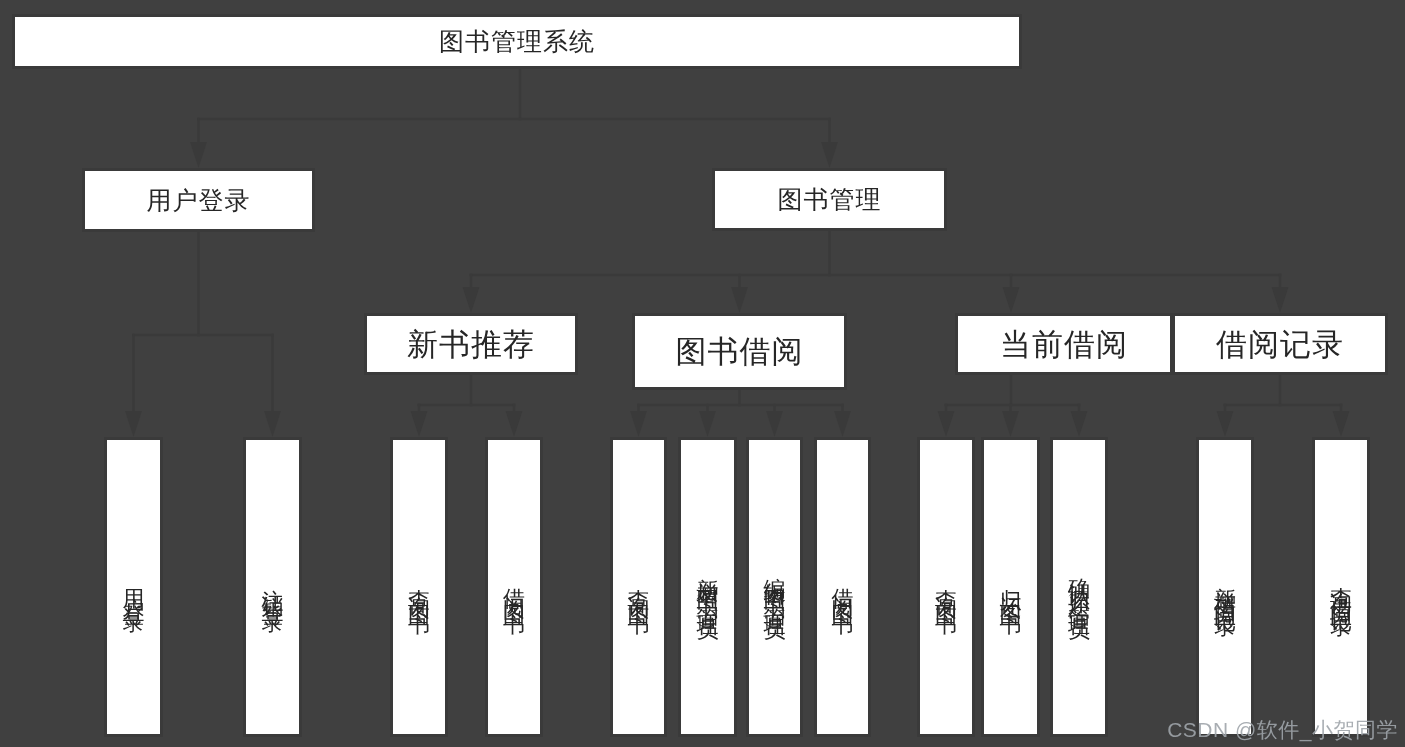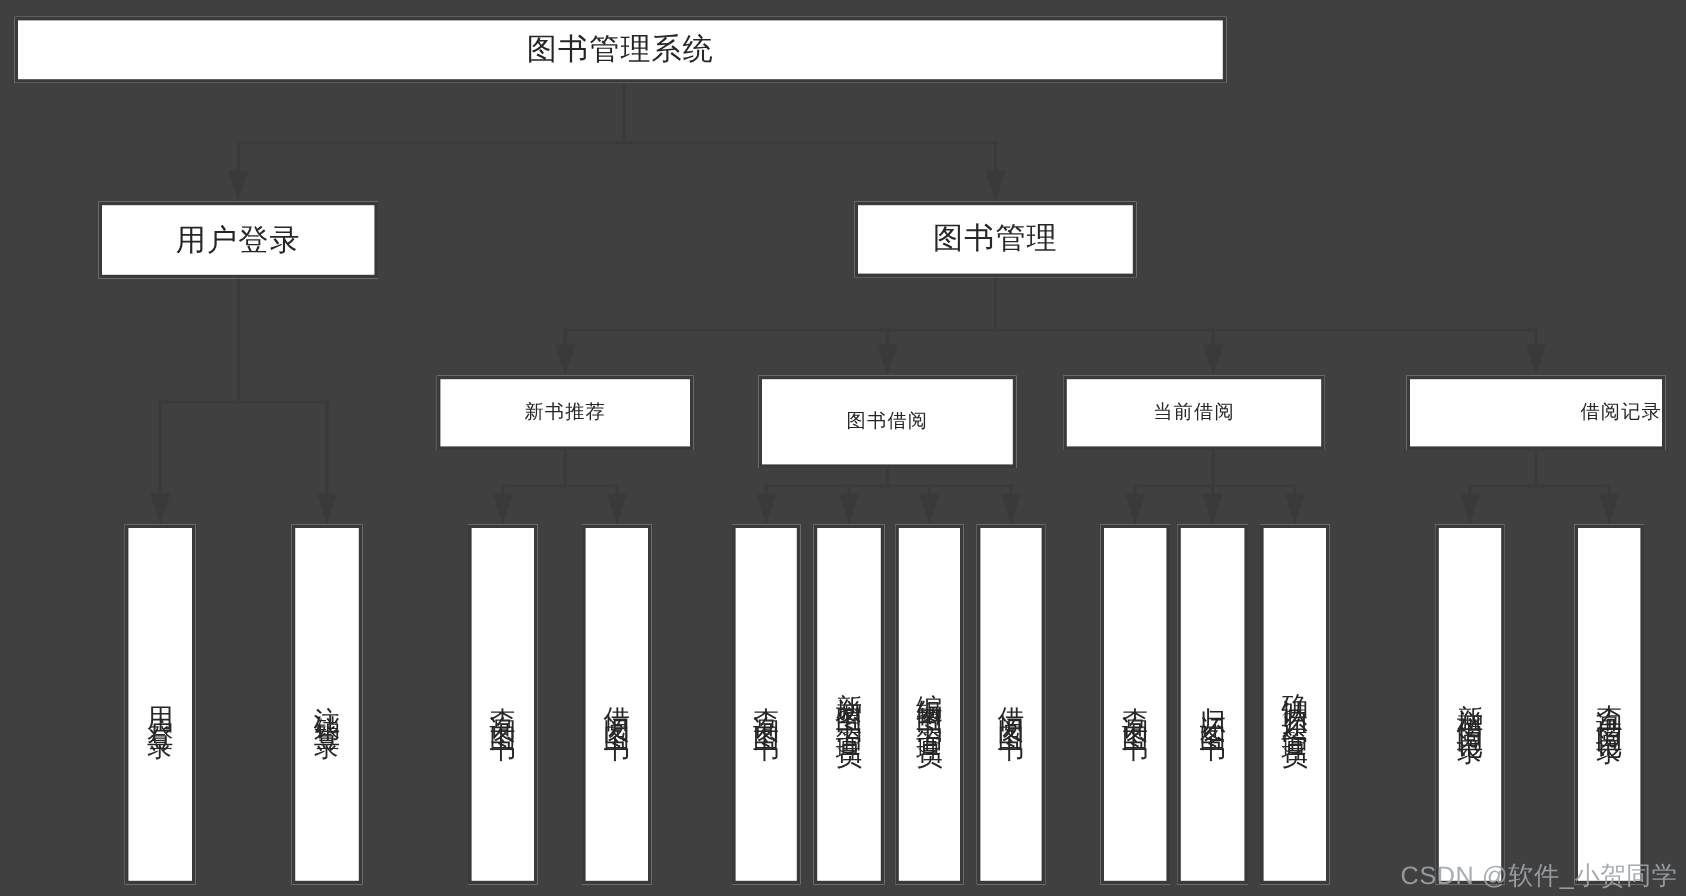--- a/index.html
+++ b/index.html
@@ -26,21 +26,21 @@
     align-items: center;
     justify-content: center;
     z-index: 2;
   }
   .node .lbl {
     font-size: 25px;
     line-height: 1;
     letter-spacing: 1px;
     white-space: nowrap;
   }
-  .lvl3 .lbl { font-size: 16px; }
+  .lvl3 .lbl { font-size: 31px; }
   .leaf {
     position: absolute;
     box-sizing: border-box;
     top: 437px;
     height: 300px;
     background: #ffffff;
     border: 3px solid #3a3a3a;
     display: flex;
     align-items: center;
     justify-content: center;
@@ -136,24 +136,24 @@
   <div class="node" style="left:712px; top:168px; width:235px; height:63px;">
     <span class="lbl">图书管理</span>
   </div>
 
   <div class="node lvl3" style="left:364px; top:313px; width:214px; height:62px;">
     <span class="lbl">新书推荐</span>
   </div>
   <div class="node lvl3" style="left:632px; top:313px; width:215px; height:77px;">
     <span class="lbl">图书借阅</span>
   </div>
-  <div class="node lvl3" style="left:886px; top:313px; width:218px; height:62px;">
+  <div class="node lvl3" style="left:955px; top:313px; width:218px; height:62px;">
     <span class="lbl">当前借阅</span>
   </div>
-  <div class="node lvl3" style="left:1172px; top:313px; width:216px; height:62px;justify-content:flex-end;">
+  <div class="node lvl3" style="left:1172px; top:313px; width:216px; height:62px;">
     <span class="lbl">借阅记录</span>
   </div>
 
   <div class="leaf" style="left:104px; width:59px;">
     <span class="vtxt">用户登录</span>
   </div>
   <div class="leaf" style="left:243px; width:59px;">
     <span class="vtxt">注销登录</span>
   </div>
 

